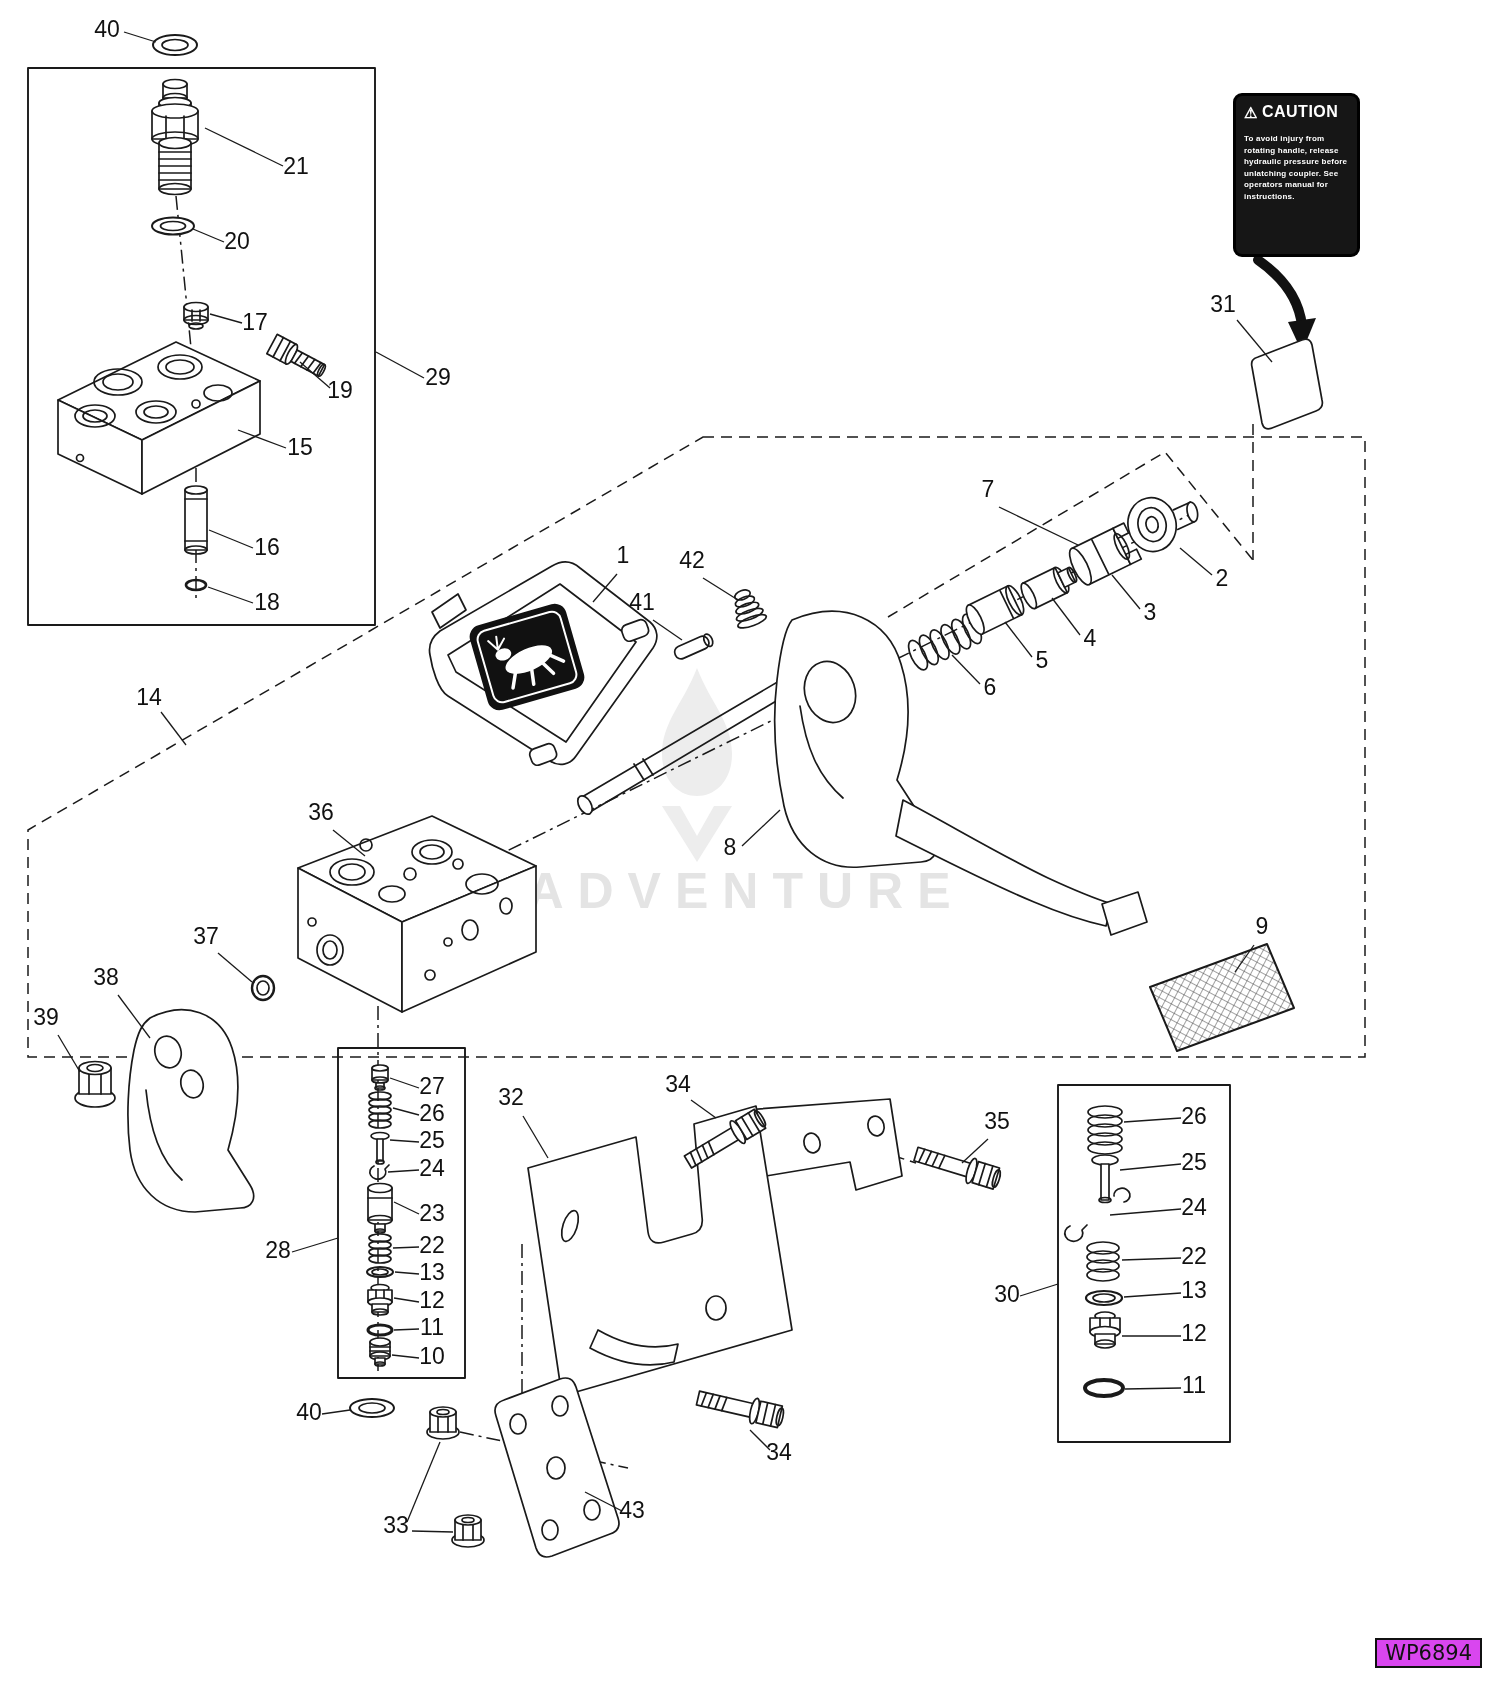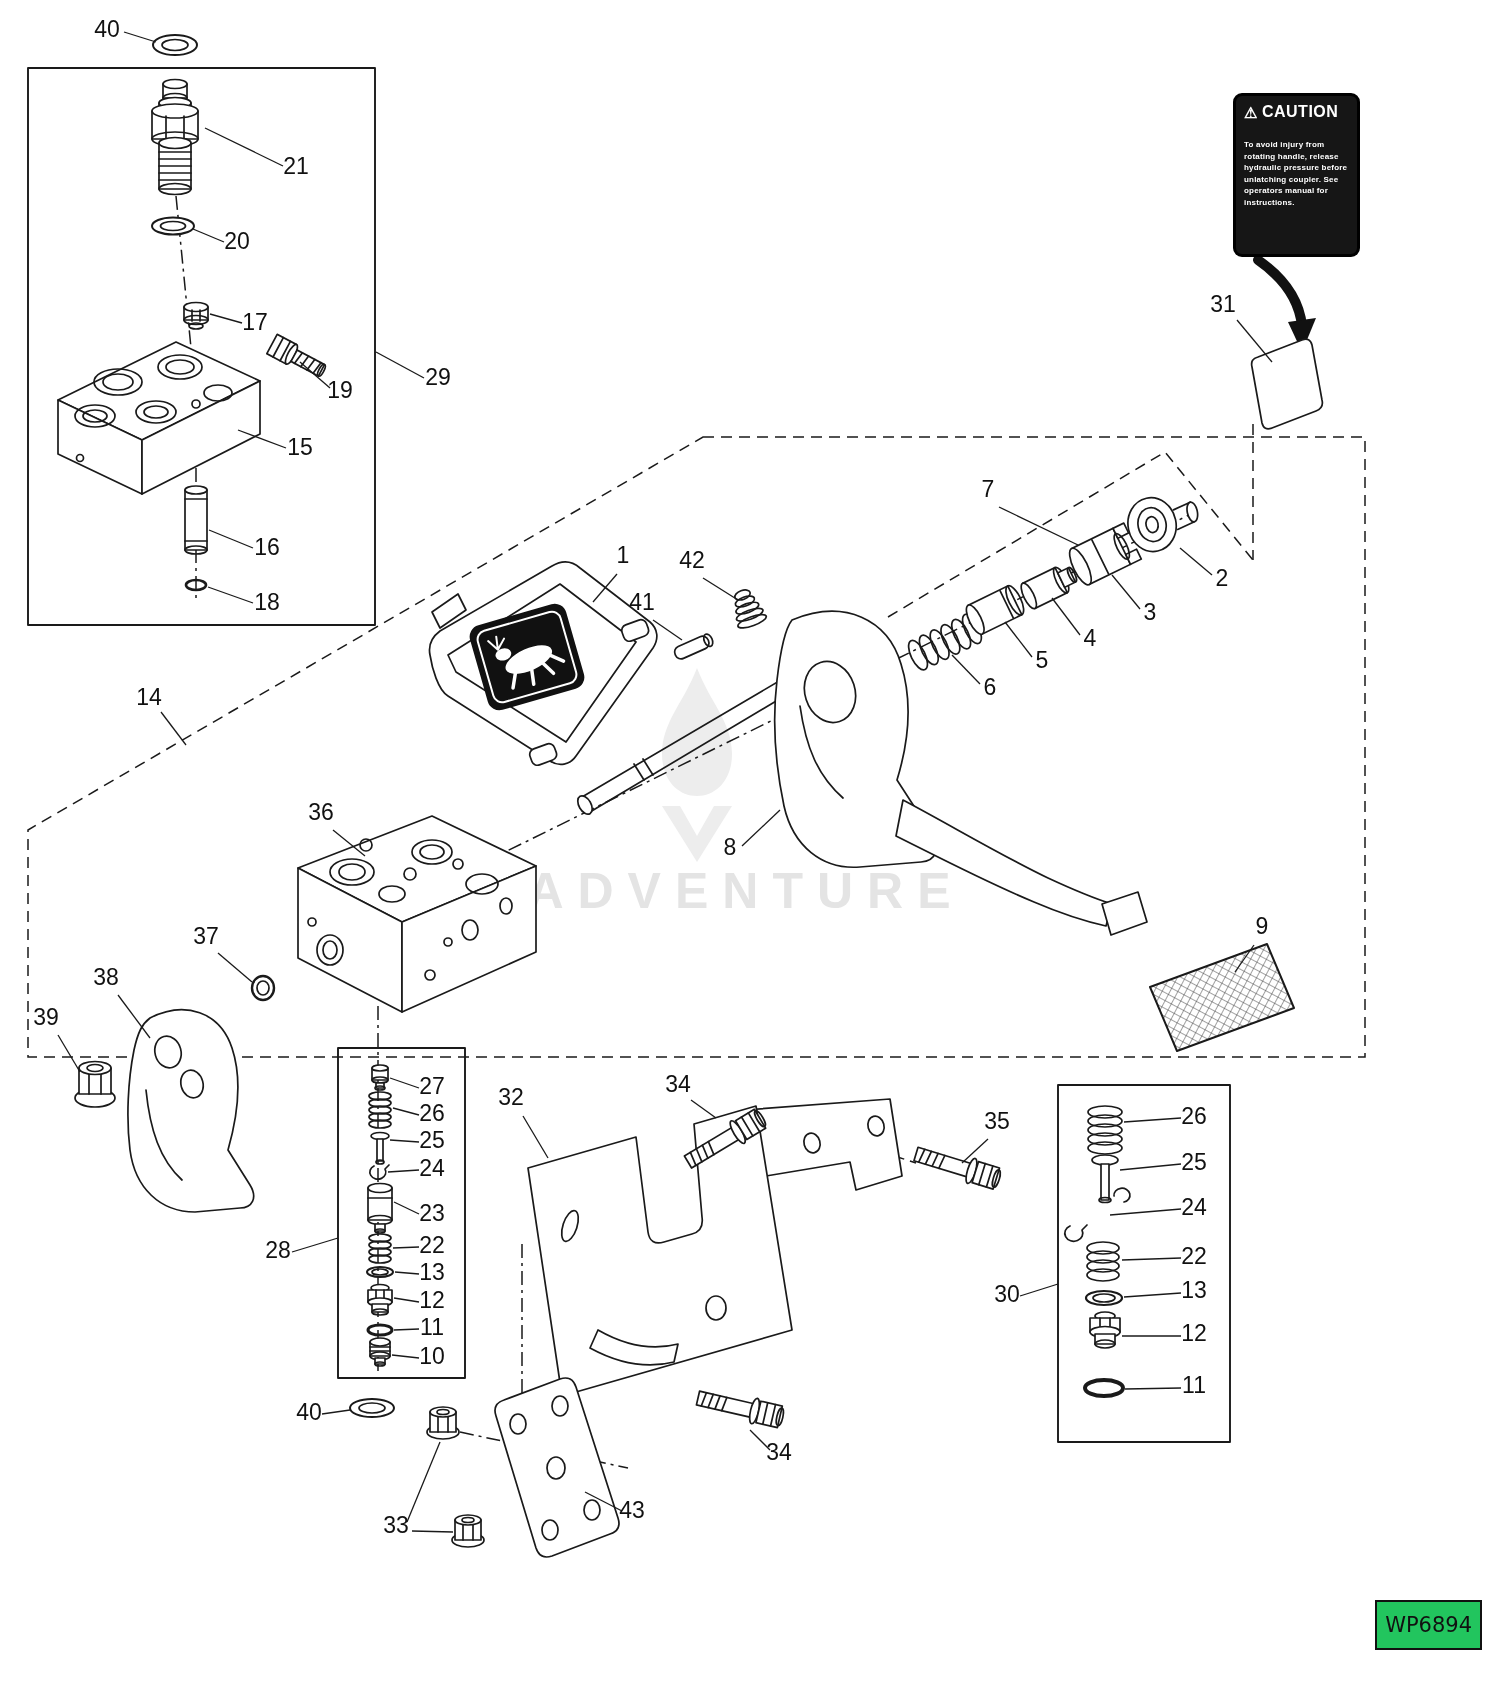--- a/index.html
+++ b/index.html
@@ -8,26 +8,26 @@
   .stage svg{position:absolute;left:0;top:0;}
   
   text.co{font:23px "Liberation Sans",sans-serif;fill:#111;text-anchor:middle;}
   text.wm-text{font-weight:bold;font-size:50px;letter-spacing:14px;fill:#e4e4e4;
                font-family:"Liberation Sans",sans-serif;text-anchor:middle;}
   
   .caution{position:absolute;left:1233px;top:93px;width:127px;height:164px;box-sizing:border-box;
            background:#161616;border:3px solid #000;border-radius:9px;color:#fff;padding:7px 8px;}
   .caution-head{display:flex;align-items:center;gap:4px;font-size:16px;font-weight:bold;letter-spacing:.5px;}
   .caution-head .tri{font-size:15px;line-height:1;}
-  .caution-body{font-size:8px;line-height:1.45;margin-top:18px;font-weight:bold;letter-spacing:.2px;}
+  .caution-body{font-size:8px;line-height:1.45;margin-top:12px;font-weight:bold;letter-spacing:.2px;}
   
   .footer{position:absolute;left:0;right:0;top:1636px;text-align:center;
           font:20px "Liberation Serif",serif;color:#1a1a1a;}
-  .codebox{position:absolute;right:18px;top:1600px;border:2px solid #111;padding:11px 8px;
-           font:21px "DejaVu Sans",sans-serif;color:#111;background:#22c55e;}
+  .codebox{position:absolute;right:18px;top:1638px;border:2px solid #111;padding:1px 8px;
+           font:21px "DejaVu Sans",sans-serif;color:#111;background:#d946ef;}
 </style>
 </head>
 <body>
 
 <div class="stage">
 
 <svg viewBox="0 0 1500 1691" width="1500" height="1691">
   <defs>
     <pattern id="xh" width="7" height="7" patternUnits="userSpaceOnUse" patternTransform="rotate(28)">
       <path d="M0,0 L0,7 M0,0 L7,0" stroke="#444" stroke-width="1"></path>

